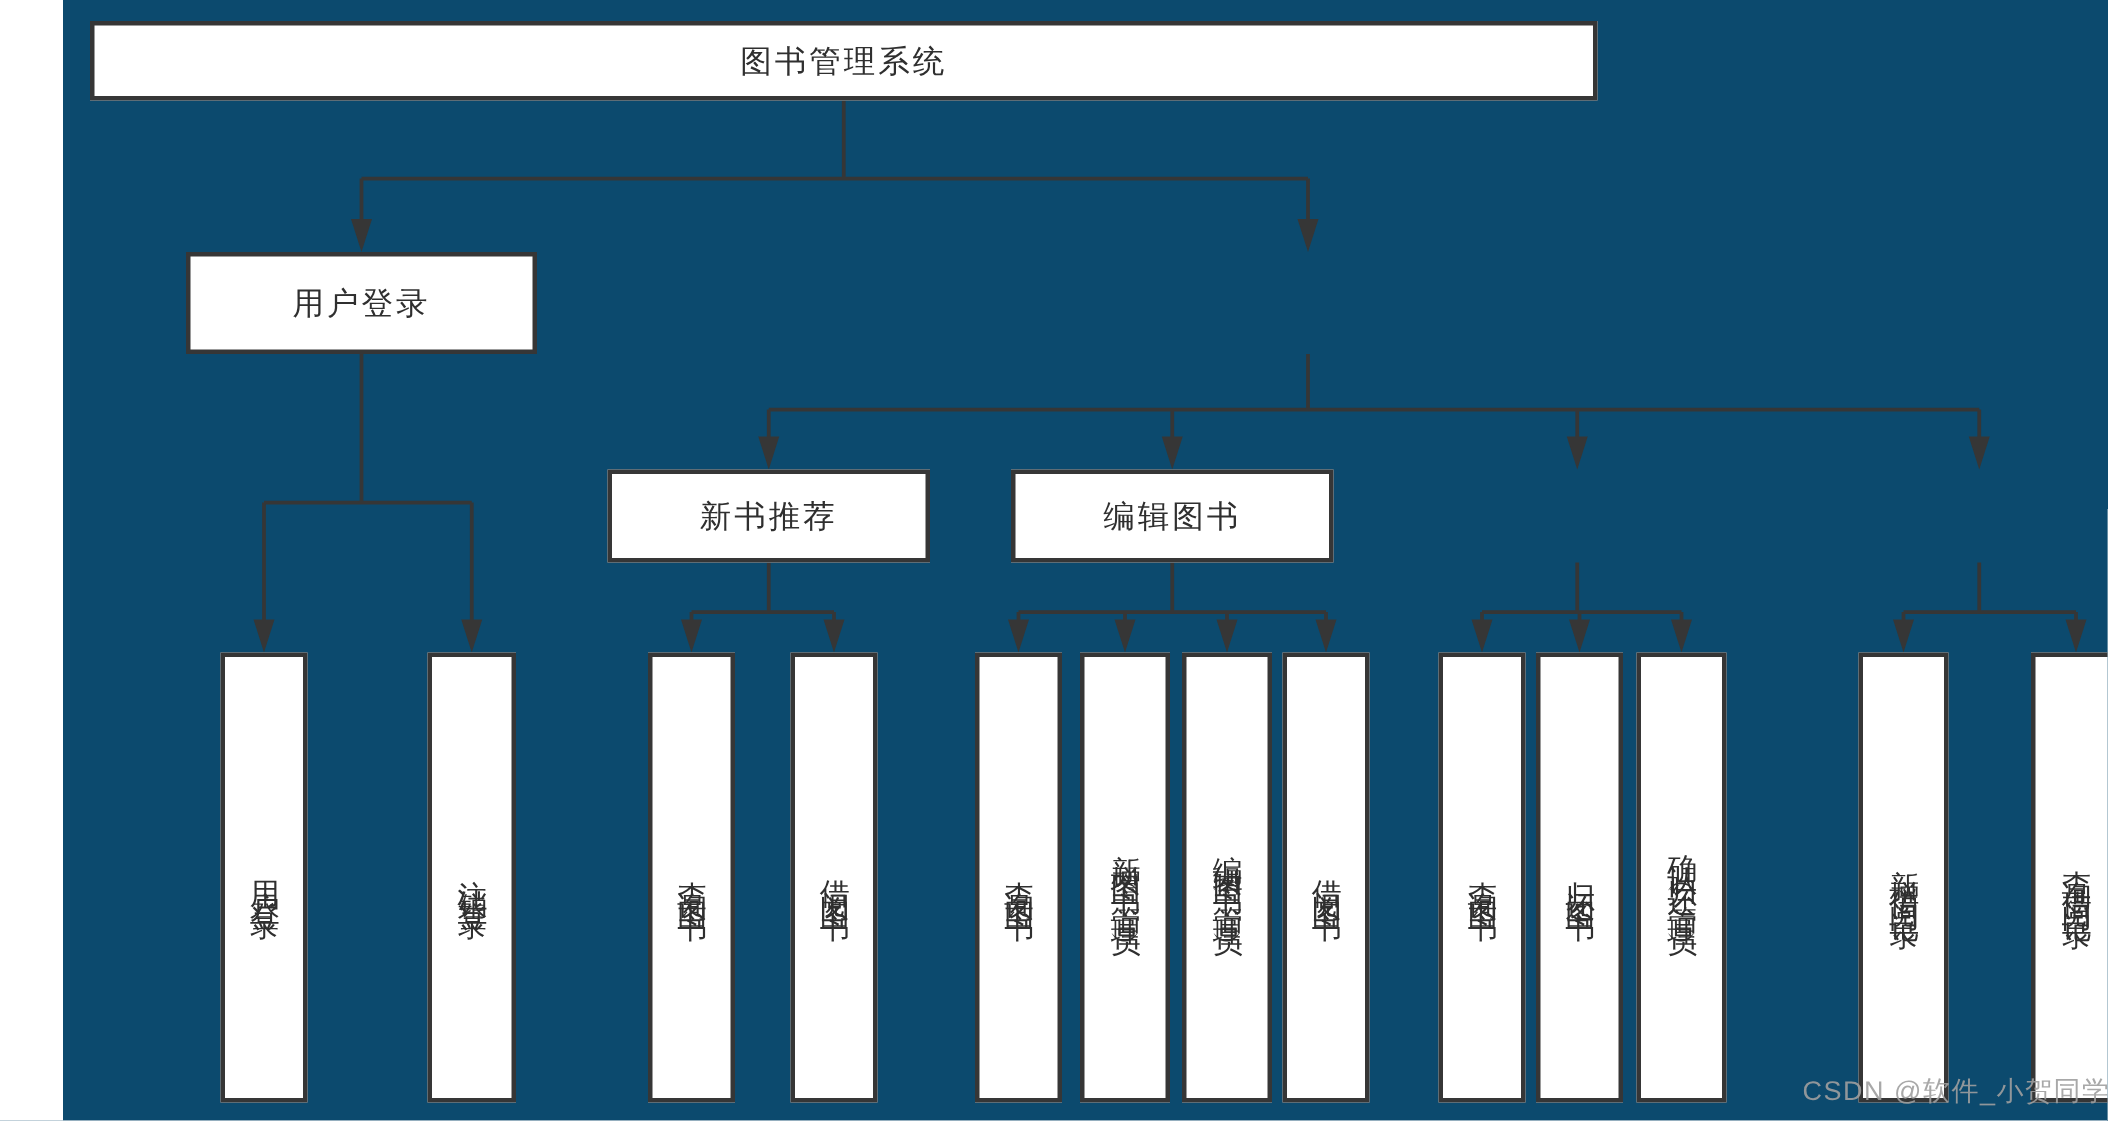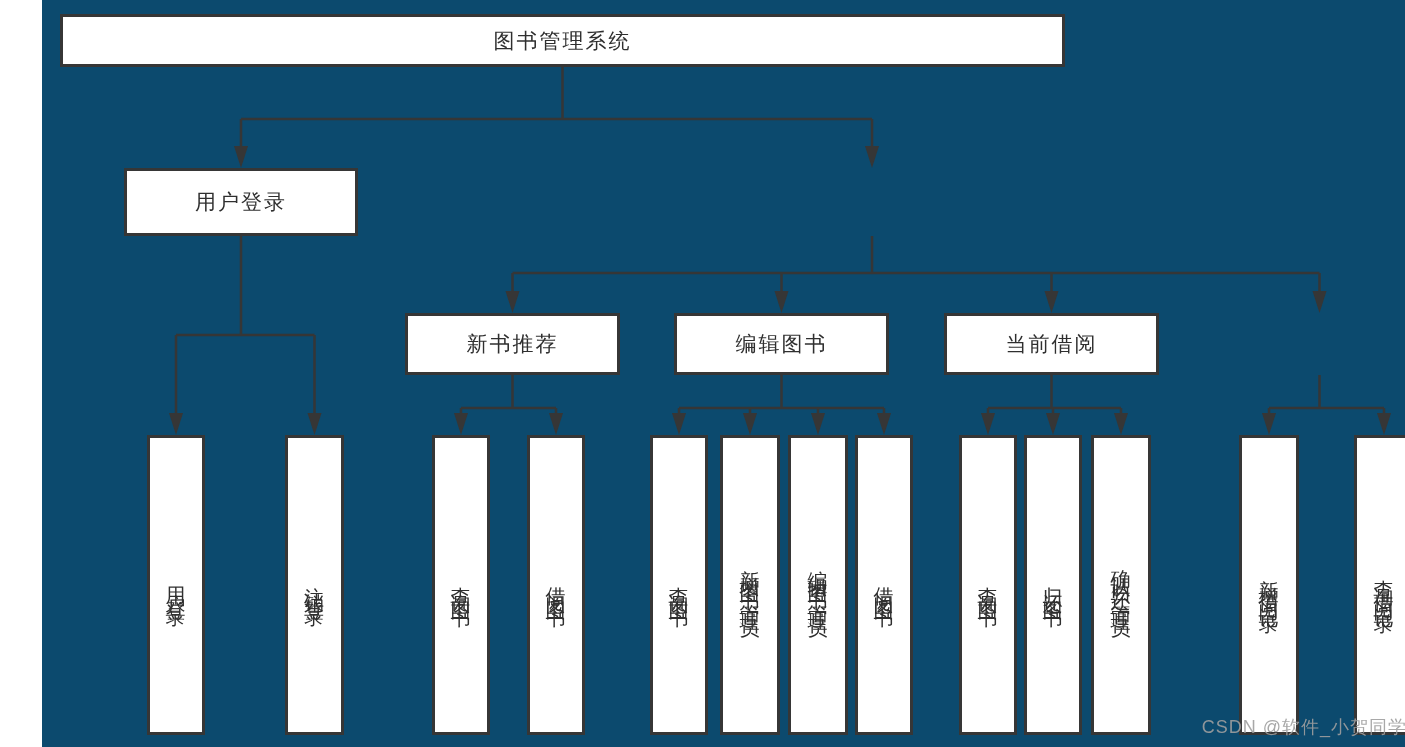--- a/index.html
+++ b/index.html
@@ -107,23 +107,20 @@
   <div class="node h" style="left:82px; top:168px; width:234px; height:68px">
     <span>用户登录</span>
   </div>
 
   <div class="node h" style="left:363px; top:313px; width:215px; height:62px">
     <span>新书推荐</span>
   </div>
   <div class="node h" style="left:632px; top:313px; width:215px; height:62px">
     <span>编辑图书</span>
   </div>
-  <div class="node h" style="left:902px; top:313px; width:215px; height:62px">
-    <span>当前借阅</span>
-  </div>
 
   <div class="node v" style="left:105px; top:435px; width:58px; height:300px">
     <span class="vtext">用户登录</span>
   </div>
   <div class="node v" style="left:243px; top:435px; width:59px; height:300px">
     <span class="vtext">注销登录</span>
   </div>
 
   <div class="node v" style="left:390px; top:435px; width:58px; height:300px">
     <span class="vtext">查询图书</span>

